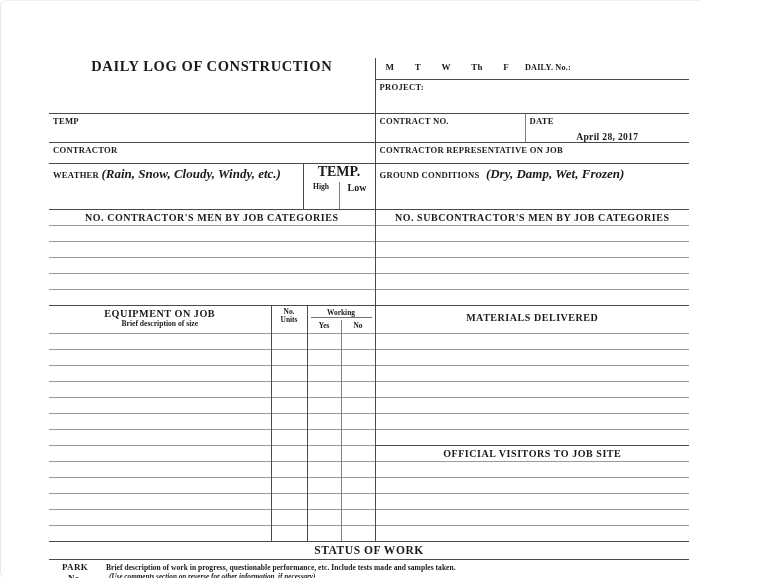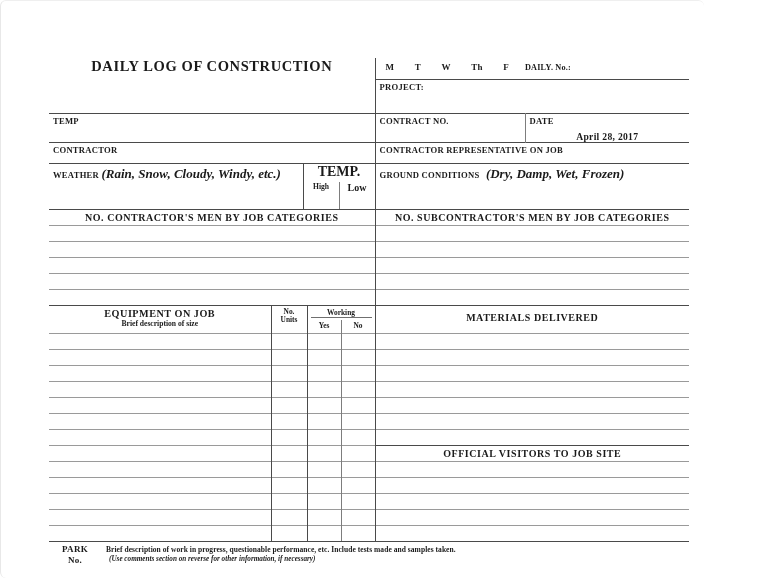--- a/index.html
+++ b/index.html
@@ -418,20 +418,25 @@
           </tr>
         </tbody>
     </table>
 
     <table class="form">
       <colgroup>
         <col style="width:52px">
         <col style="width:588px">
       </colgroup>
       <tbody>
+          <tr>
+        <td colspan="2" class="hv">
+          <div class="secthead" style="font-size:11.5px;padding:2px 0 3px 0">STATUS OF WORK</div>
+        </td>
+      </tr>
       <tr>
         <td class="hv" style="height:22px">
           <div class="itemno" style="padding-top:2px">
             <span>PARK</span><br>
             <span>No.</span>
           </div>
         </td>
         <td class="hv">
           <div class="fineline1" style="padding:3px 0 0 5px">Brief description of work in progress, questionable performance, etc.  Include tests made and samples taken.</div>
           <div class="fineline2" style="padding:1px 0 0 8px">(Use comments section on reverse for other information, if necessary)</div>

